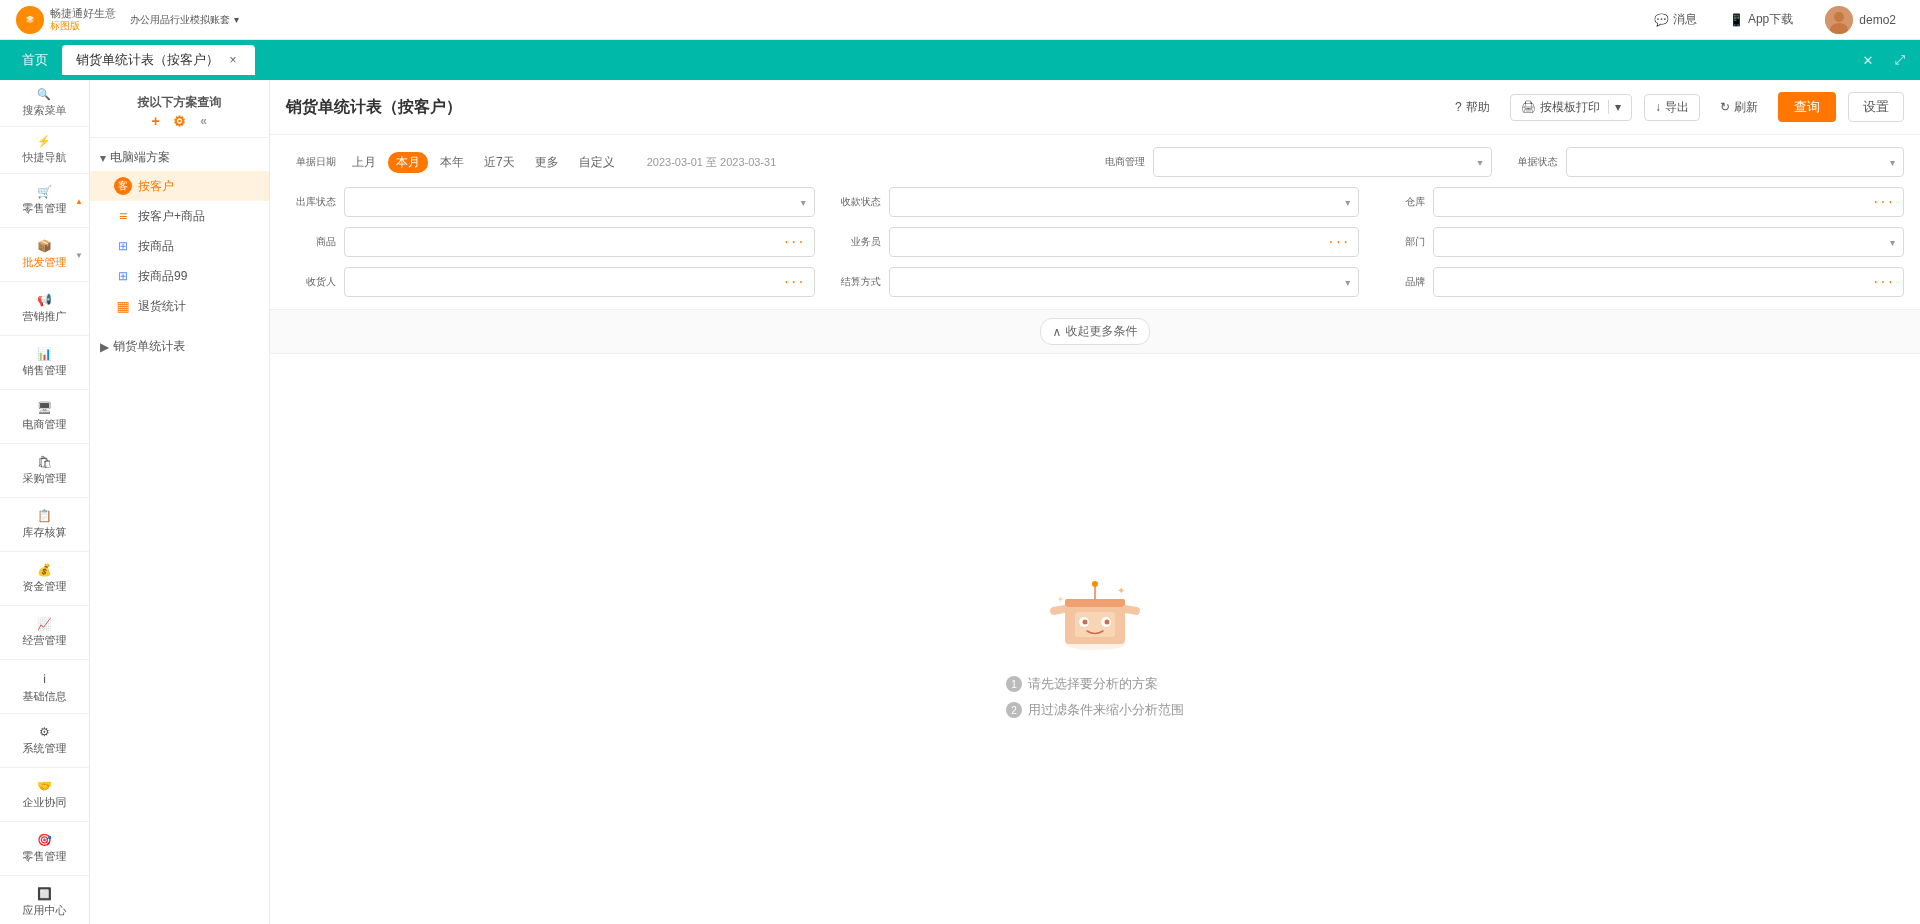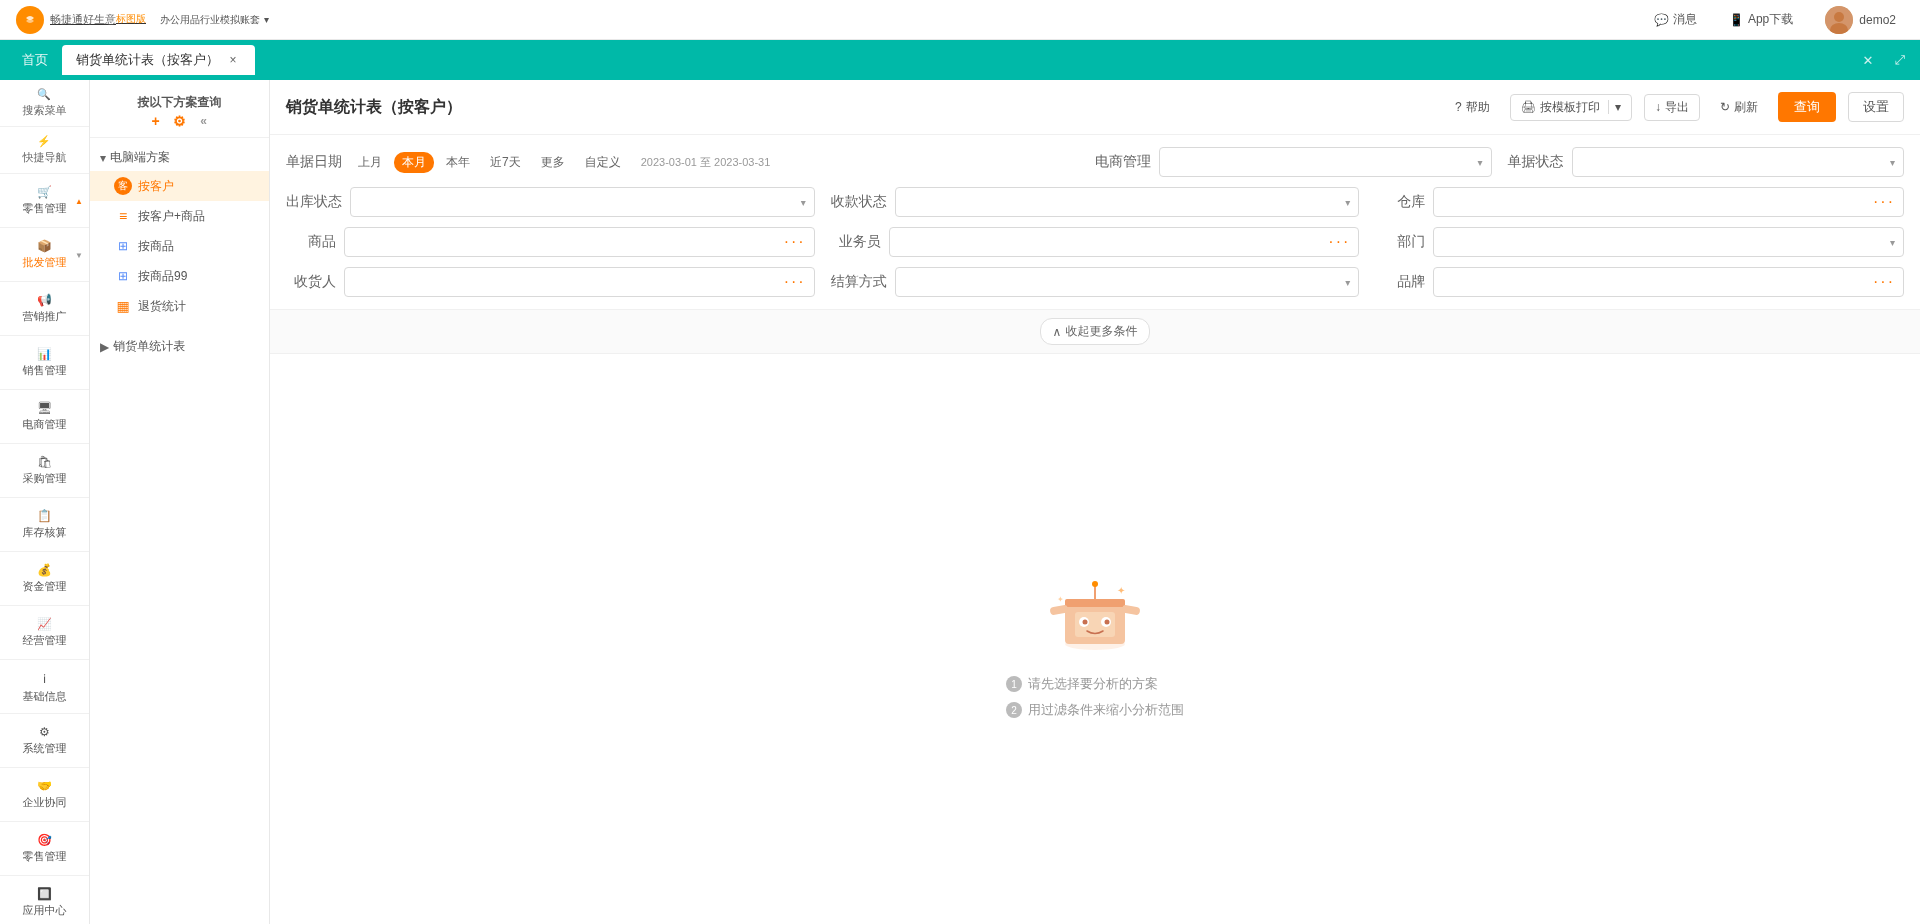--- a/index.html
+++ b/index.html
@@ -353,31 +353,31 @@
       margin-bottom: 10px;
     }
     .filter-row:last-child { margin-bottom: 0; }
     .filter-item {
       display: flex;
       align-items: center;
       gap: 8px;
       flex: 1;
     }
     .filter-label {
-      font-size: 14px;
+      font-size: 10px;
       color: #666;
       white-space: nowrap;
       min-width: 50px;
       text-align: right;
     }
     .filter-control {
       flex: 1;
       display: flex;
       align-items: center;
-      gap: 8px;
+      gap: 20px;
     }
     .date-shortcuts {
       display: flex;
       align-items: center;
       gap: 4px;
     }
     .date-shortcut {
       padding: 2px 8px;
       font-size: 12px;
       border-radius: 3px;
@@ -495,21 +495,21 @@
 <div class="top-header">
   <div class="top-header-left">
     <div class="logo-area">
       <div class="logo-icon">
         <svg width="20" height="20" viewBox="0 0 20 20">
           <circle cx="10" cy="10" r="9" fill="#ff8c00"></circle>
           <path d="M6 8 Q10 4 14 8 Q10 12 6 8Z" fill="white" opacity="0.8"></path>
           <path d="M6 11 Q10 7 14 11 Q10 15 6 11Z" fill="white" opacity="0.5"></path>
         </svg>
       </div>
-      <div style="display:flex;flex-direction:row;text-decoration:underline;">
+      <div style="display:flex;flex-direction:column;">
         <span class="logo-text">畅捷通好生意</span>
         <span class="logo-text" style="color:#ff8c00;font-size:10px;">标图版</span>
       </div>
     </div>
     <div class="company-select">
       <span>办公用品行业模拟账套</span>
       <span>▾</span>
     </div>
   </div>
   <div class="top-header-right">

